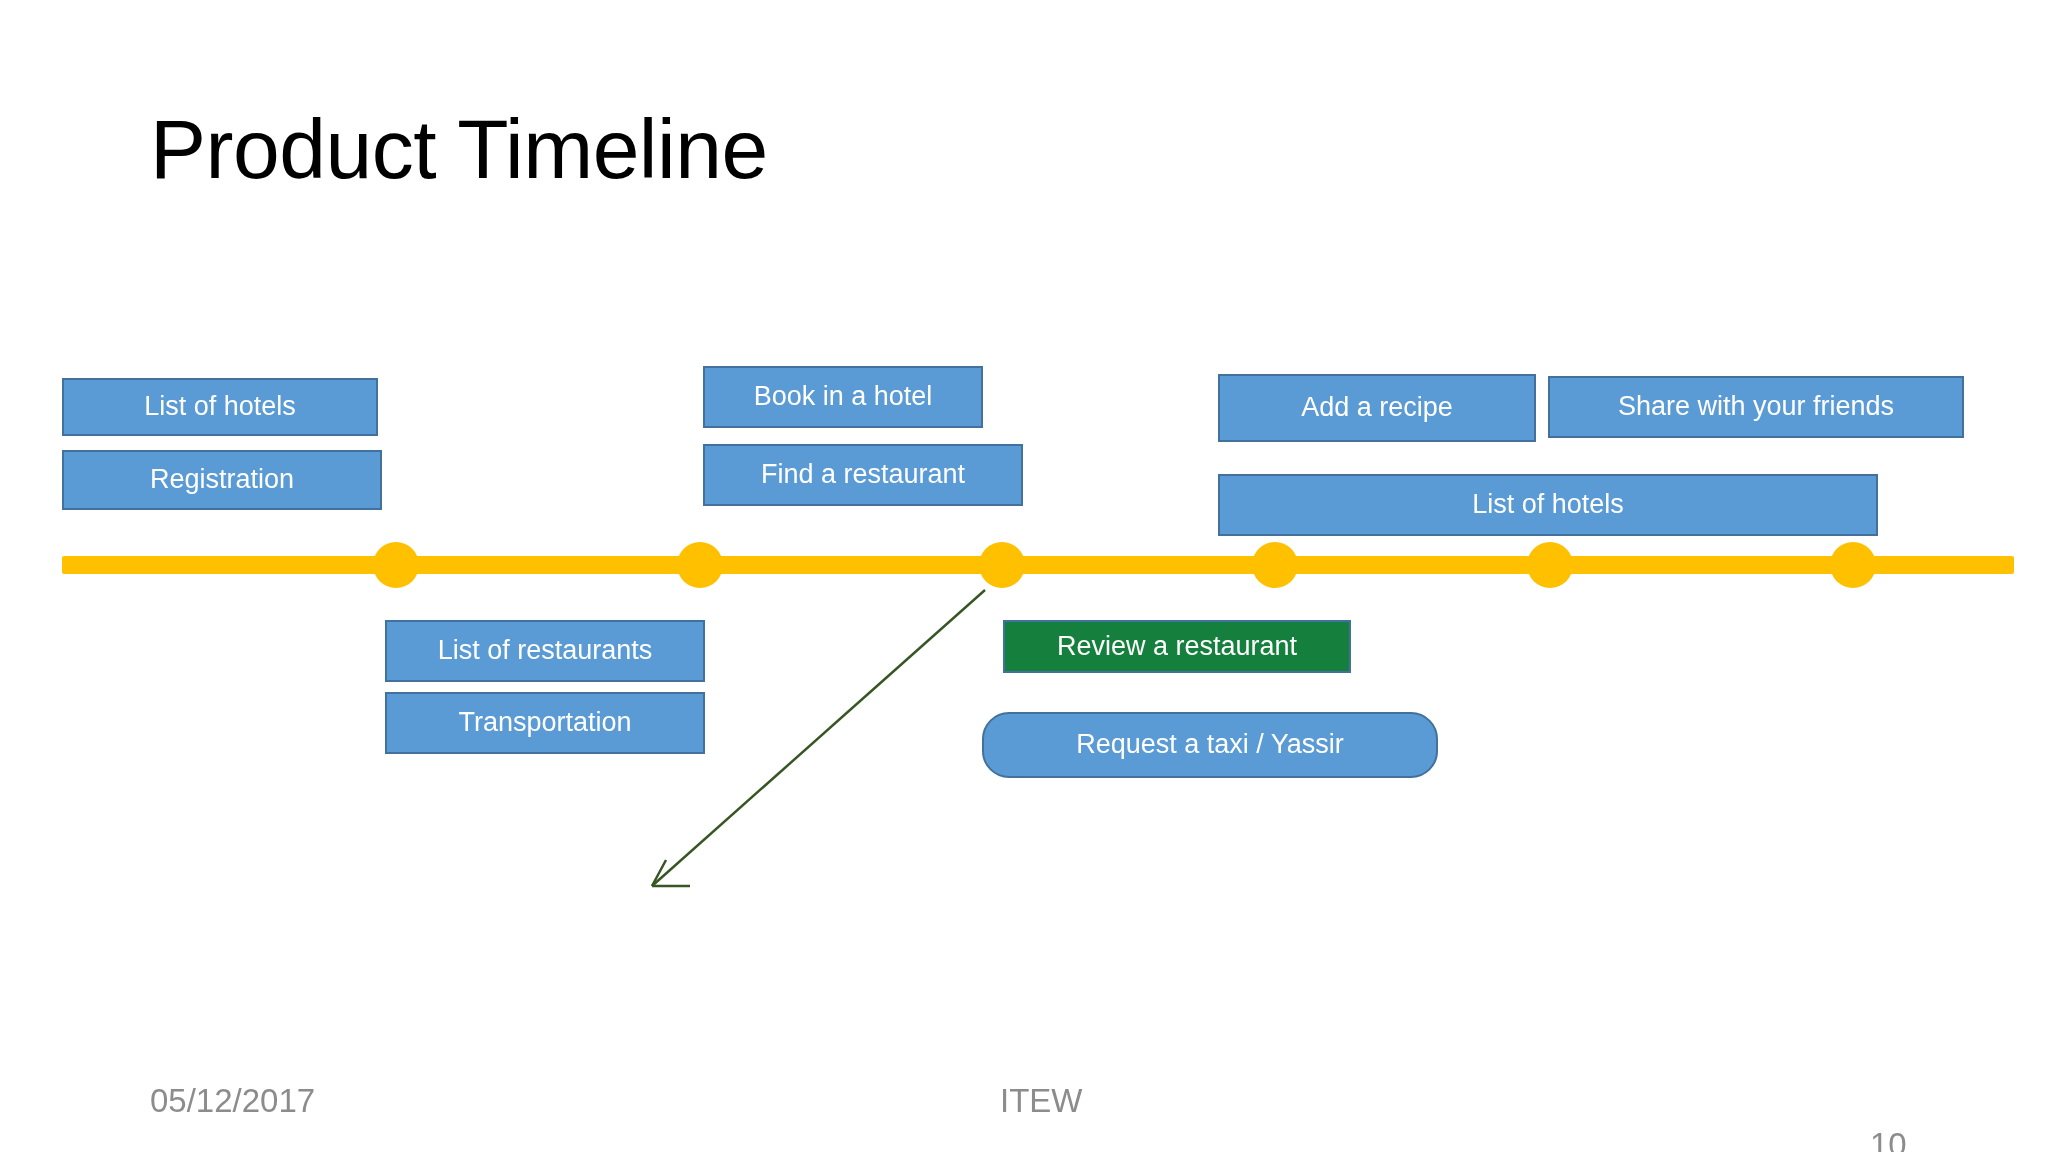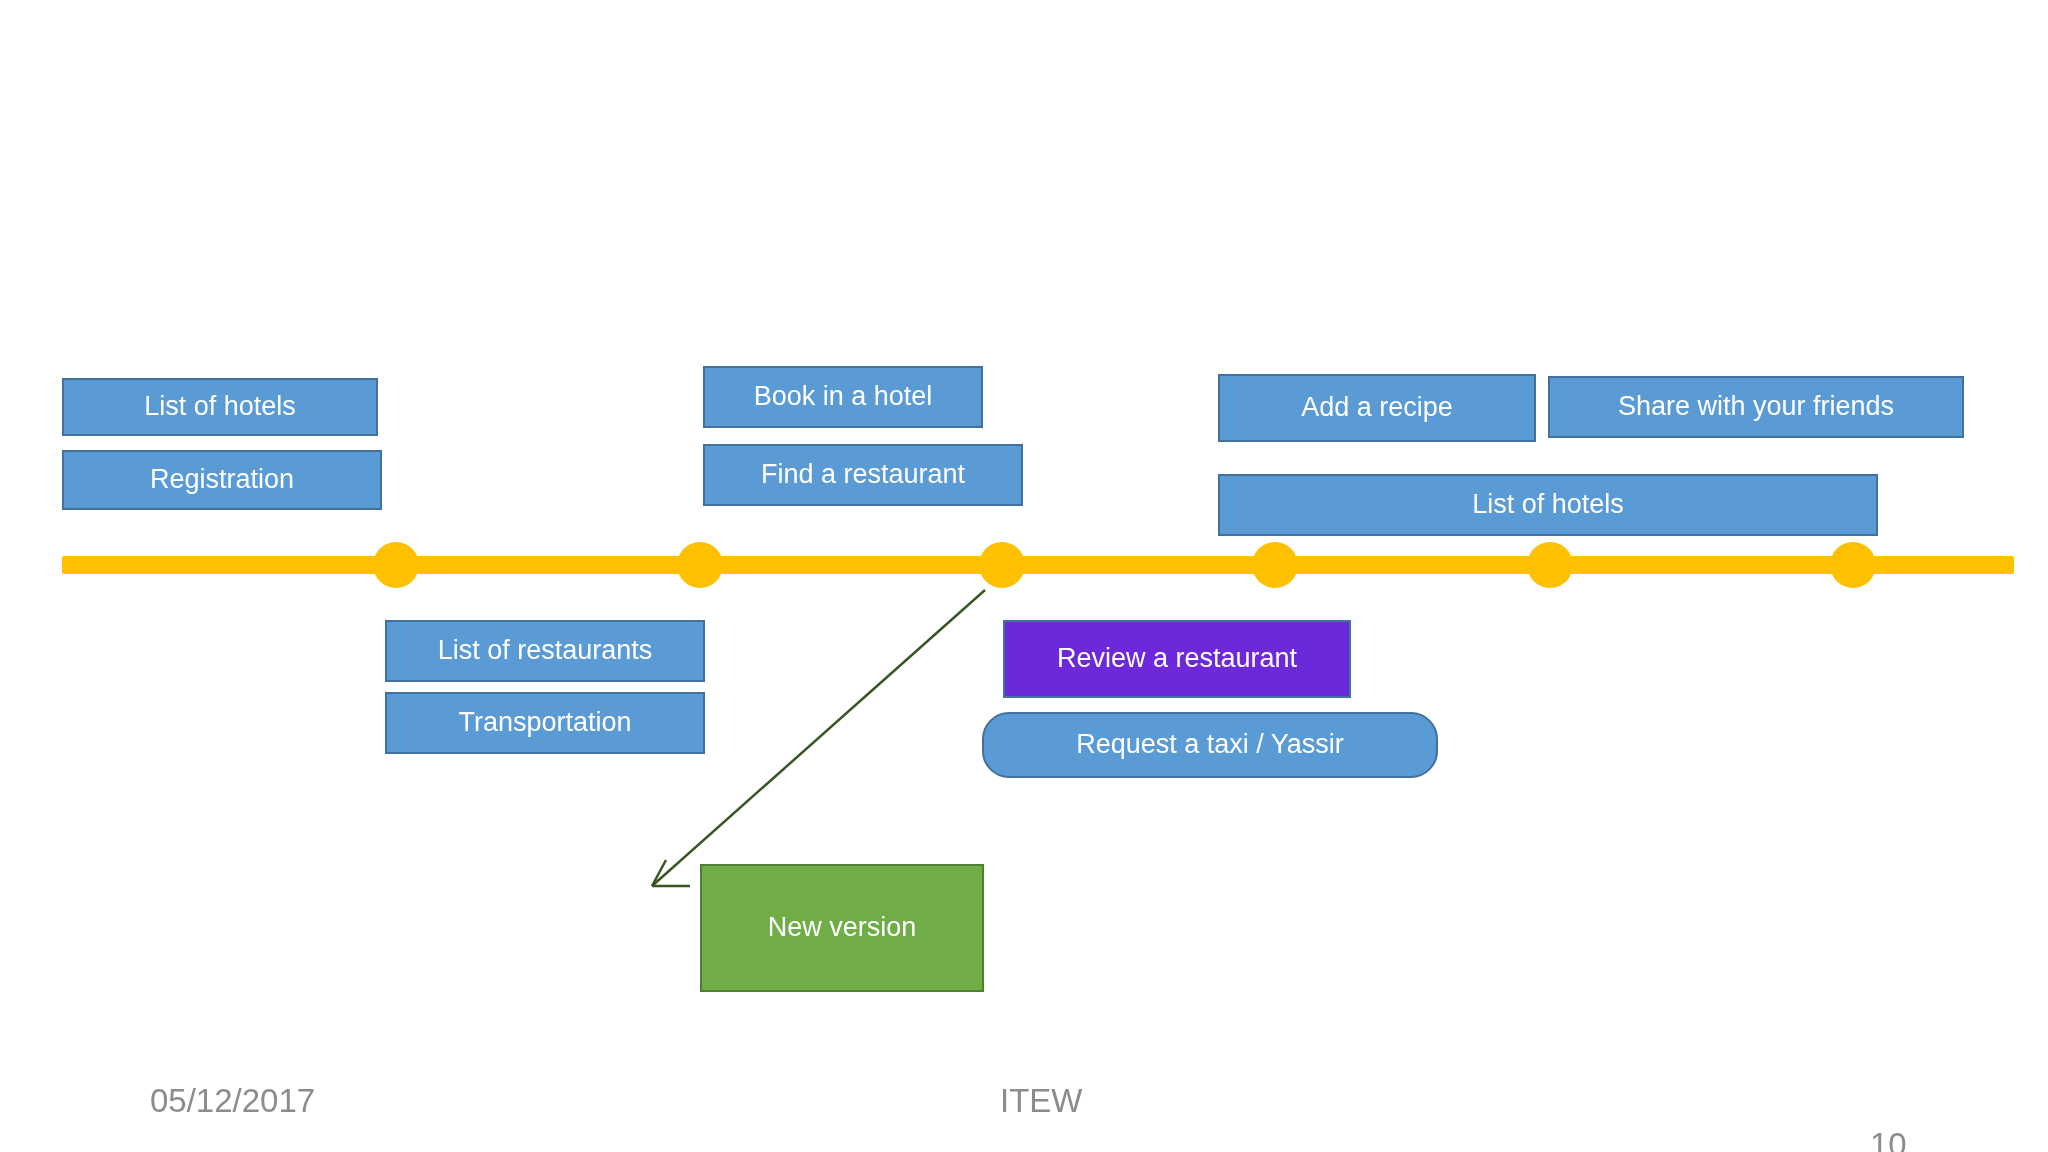--- a/index.html
+++ b/index.html
@@ -92,20 +92,21 @@
   }
   #footer-date  { left: 150px; }
   #footer-center{ left: 1000px; }
   #footer-page  { left: 1870px; margin-top: 44px; }
 </style>
 </head>
 <body>
 
 <div id="slide">
 
+  <div id="slide-title">Product Timeline</div>
 
   <div class="timeline-bar"></div>
 
   <div id="timeline-nodes">
       <div class="timeline-node" style="left: 396px; background: rgb(255, 192, 0);"></div>
       <div class="timeline-node" style="left: 700px; background: rgb(255, 192, 0);"></div>
       <div class="timeline-node" style="left: 1002px; background: rgb(255, 192, 0);"></div>
       <div class="timeline-node" style="left: 1275px; background: rgb(255, 192, 0);"></div>
       <div class="timeline-node" style="left: 1550px; background: rgb(255, 192, 0);"></div>
       <div class="timeline-node" style="left: 1853px; background: rgb(255, 192, 0);"></div>
@@ -135,34 +136,33 @@
       </div>
     </div>
 
   <div id="boxes-below">
       <div class="mbox" style="left: 385px; top: 620px; width: 320px; height: 62px; background: rgb(91, 155, 213); border-color: rgb(65, 113, 156); color: rgb(255, 255, 255);">
         <span>List of restaurants</span>
       </div>
       <div class="mbox" style="left: 385px; top: 692px; width: 320px; height: 62px; background: rgb(91, 155, 213); border-color: rgb(65, 113, 156); color: rgb(255, 255, 255);">
         <span>Transportation</span>
       </div>
-      <div class="mbox" style="left: 1003px; top: 620px; width: 348px; height: 78px; background: #6d28d9; border-color: rgb(65, 113, 156); color: rgb(255, 255, 255);">
+      <div class="mbox" style="left: 1003px; top: 620px; width: 348px; height: 53px; background: #15803d; border-color: rgb(65, 113, 156); color: rgb(255, 255, 255);">
         <span>Review a restaurant</span>
       </div>
       <div class="mbox" style="left: 982px; top: 712px; width: 456px; height: 66px; background: rgb(91, 155, 213); border-color: rgb(65, 113, 156); color: rgb(255, 255, 255); border-radius: 27px;">
         <span>Request a taxi / Yassir</span>
       </div>
     </div>
 
   <svg id="connector" viewBox="0 0 2048 1152" xmlns="http://www.w3.org/2000/svg">
     <g id="connector-group">
         <line x1="985" y1="590" x2="652" y2="886" stroke="#375623" stroke-width="2.5"></line>
         <path d="M 652 886 L 690 886 M 652 886 L 666 860" stroke="#375623" stroke-width="2.5" fill="none"></path>
       </g>
   </svg>
 
-  <div class="mbox green" id="new-version-box" style="left: 700px; top: 864px; width: 284px; height: 128px; background: rgb(112, 173, 71); border-color: rgb(80, 126, 50);">New version</div>
 
   <div class="footer-text" id="footer-date">05/12/2017</div>
   <div class="footer-text" id="footer-center">ITEW</div>
   <div class="footer-text" id="footer-page">10</div>
 
 </div>
 
 </body></html>

